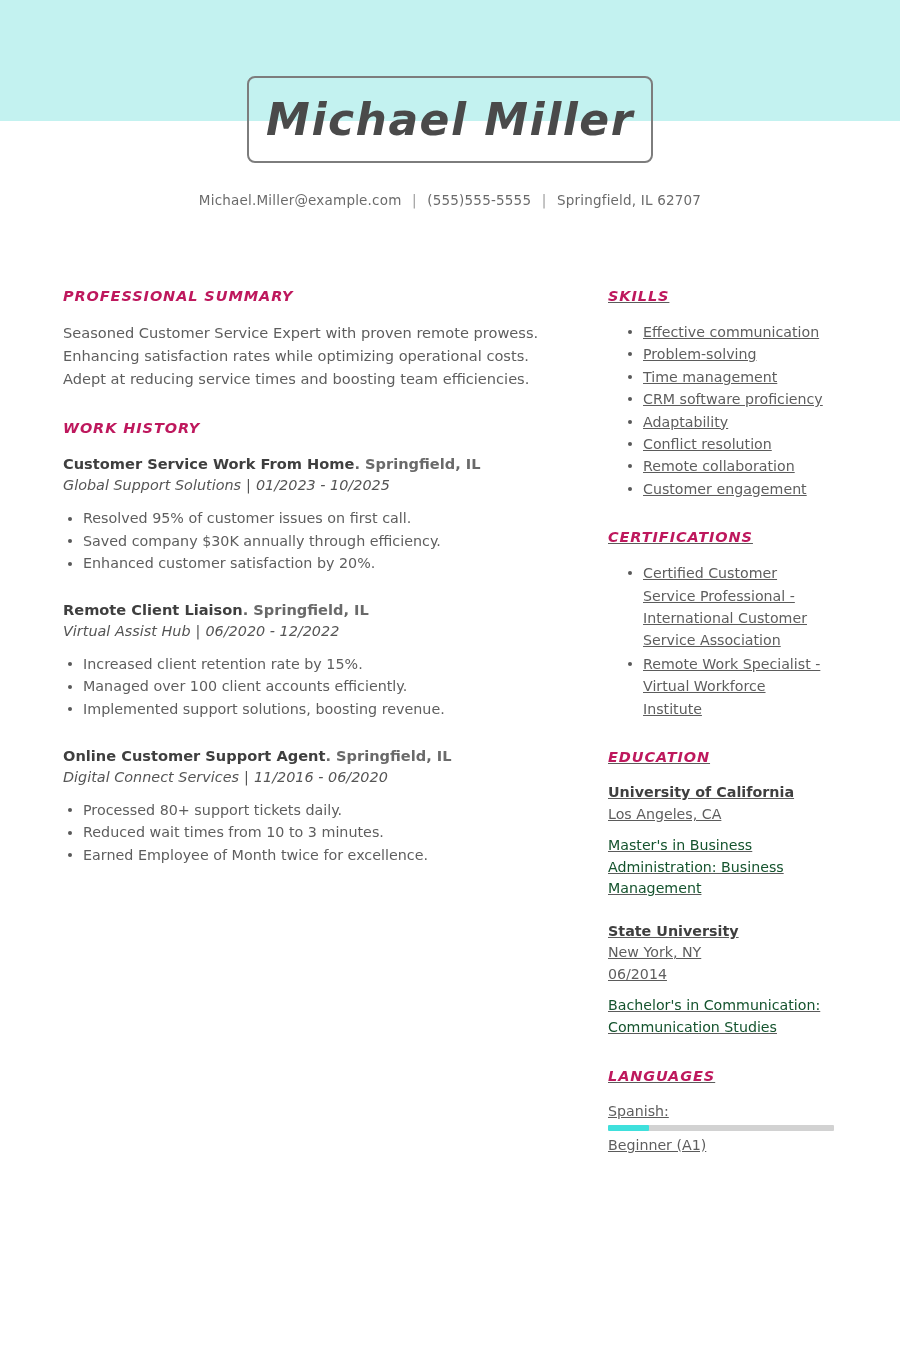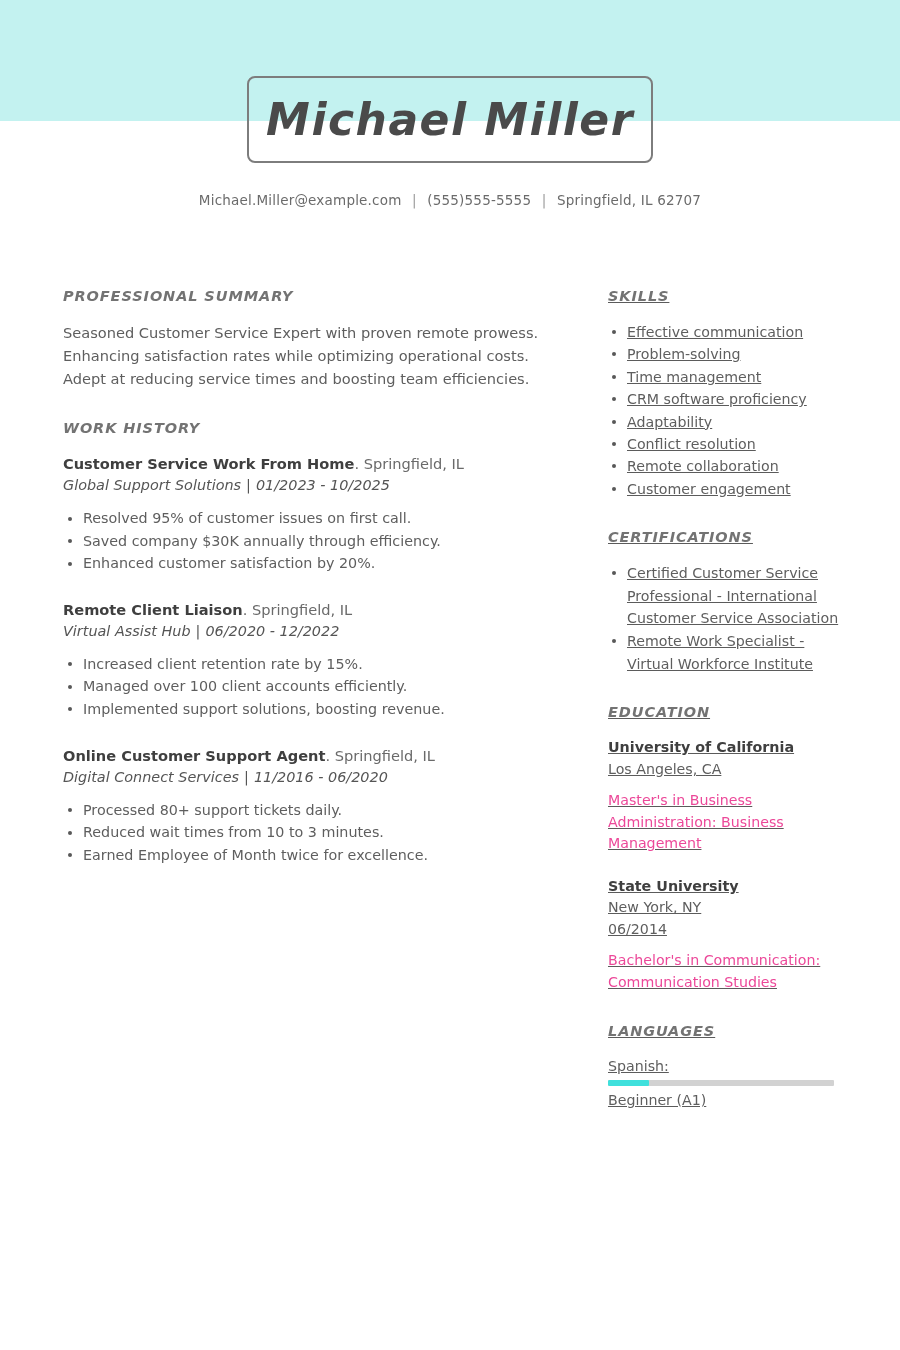--- a/index.html
+++ b/index.html
@@ -77,21 +77,21 @@
     width: 232px;
     text-decoration: underline;
   }
 
   
   .section-heading {
     font-style: italic;
     font-weight: bold;
     font-size: 14.5px;
     letter-spacing: 0.9px;
-    color: #737373;
+    color: #be185d;
     margin-bottom: 17px;
   }
 
   .section { margin-bottom: 26px; }
 
   
   .summary-text {
     font-size: 14.6px;
     line-height: 23px;
     color: #5e5e5e;
@@ -105,21 +105,21 @@
     font-size: 14.6px;
     line-height: 21px;
     color: #555555;
     margin-bottom: 1px;
   }
   .job-title-line .title {
     font-weight: bold;
     color: #3f3f3f;
   }
   .job-title-line .loc {
-    font-weight: normal;
+    font-weight: bold;
     color: #6a6a6a;
   }
 
   .job-meta-line {
     font-style: italic;
     font-size: 14.4px;
     line-height: 21px;
     color: #555555;
     margin-bottom: 11px;
   }
@@ -145,21 +145,21 @@
     top: 9.5px;
     width: 4px;
     height: 4px;
     border-radius: 50%;
     background: #585858;
   }
 
   
   ul.r-bullets {
     list-style: none;
-    margin: 0;
+    margin: 16px;
     padding: 0;
   }
   ul.r-bullets li {
     position: relative;
     padding-left: 19px;
     font-size: 14.2px;
     line-height: 22.4px;
     color: #5e5e5e;
     margin-bottom: 0;
   }
@@ -185,21 +185,21 @@
     color: #3f3f3f;
   }
   .edu-line {
     font-size: 14.2px;
     line-height: 21.5px;
     color: #5e5e5e;
   }
   .edu-degree {
     font-size: 14.2px;
     line-height: 21.5px;
-    color: #ec4899;
+    color: #14532d;
     margin-top: 10px;
   }
 
   
   .lang-name {
     font-size: 14.2px;
     line-height: 21px;
     color: #5e5e5e;
     margin-bottom: 3px;
   }

